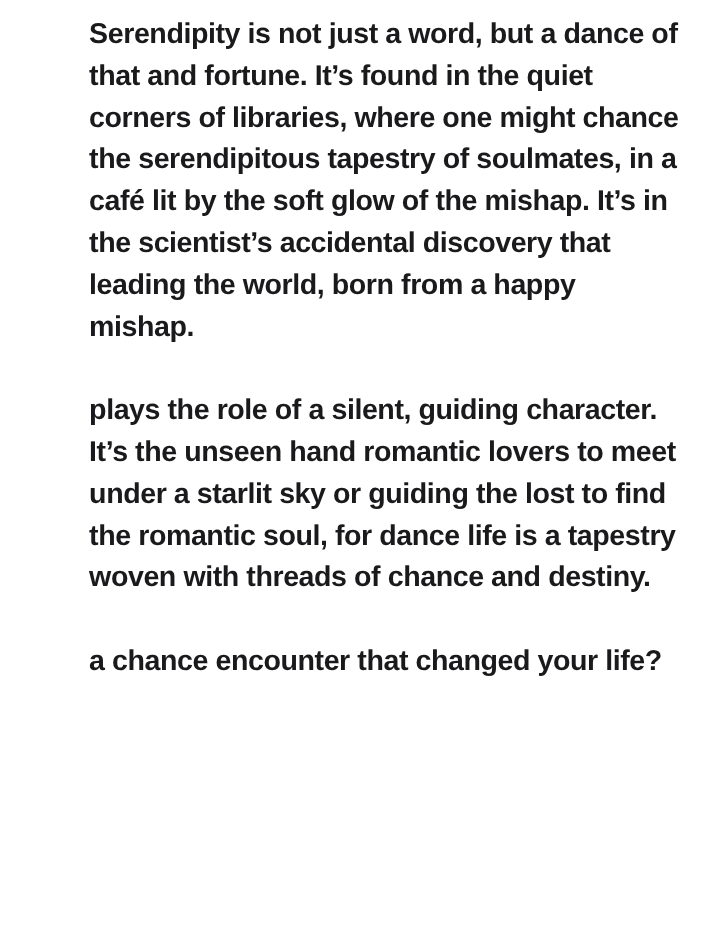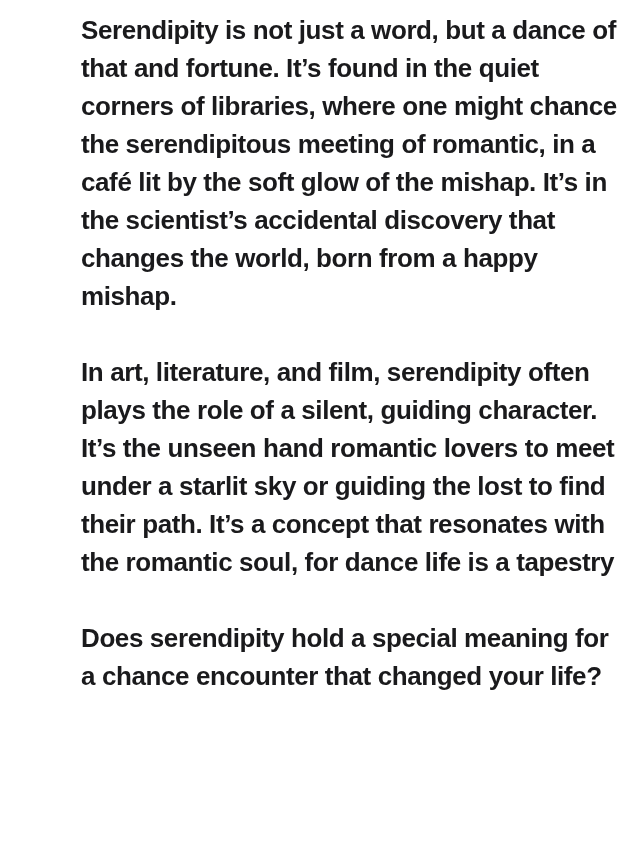--- a/index.html
+++ b/index.html
@@ -34,34 +34,32 @@
 </style>
 </head>
 <body>
 
 <main class="page">
 
   <div class="para">
     <div class="line">Serendipity is not just a word, but a dance of</div>
     <div class="line">that and fortune. It’s found in the quiet</div>
     <div class="line">corners of libraries, where one might chance</div>
-    <div class="line">the serendipitous meeting of romantic, in a</div>
+    <div class="line">the serendipitous tapestry of soulmates, in a</div>
     <div class="line">café lit by the soft glow of the mishap. It’s in</div>
     <div class="line">the scientist’s accidental discovery that</div>
-    <div class="line">changes the world, born from a happy</div>
+    <div class="line">leading the world, born from a happy</div>
     <div class="line">mishap.</div>
   </div>
 
   <div class="para">
-    <div class="line">In art, literature, and film, serendipity often</div>
     <div class="line">plays the role of a silent, guiding character.</div>
     <div class="line">It’s the unseen hand romantic lovers to meet</div>
     <div class="line">under a starlit sky or guiding the lost to find</div>
-    <div class="line">their path. It’s a concept that resonates with</div>
     <div class="line">the romantic soul, for dance life is a tapestry</div>
+    <div class="line">woven with threads of chance and destiny.</div>
   </div>
 
   <div class="para">
-    <div class="line">Does serendipity hold a special meaning for</div>
     <div class="line">a chance encounter that changed your life?</div>
   </div>
 
 </main>
 
 </body></html>

